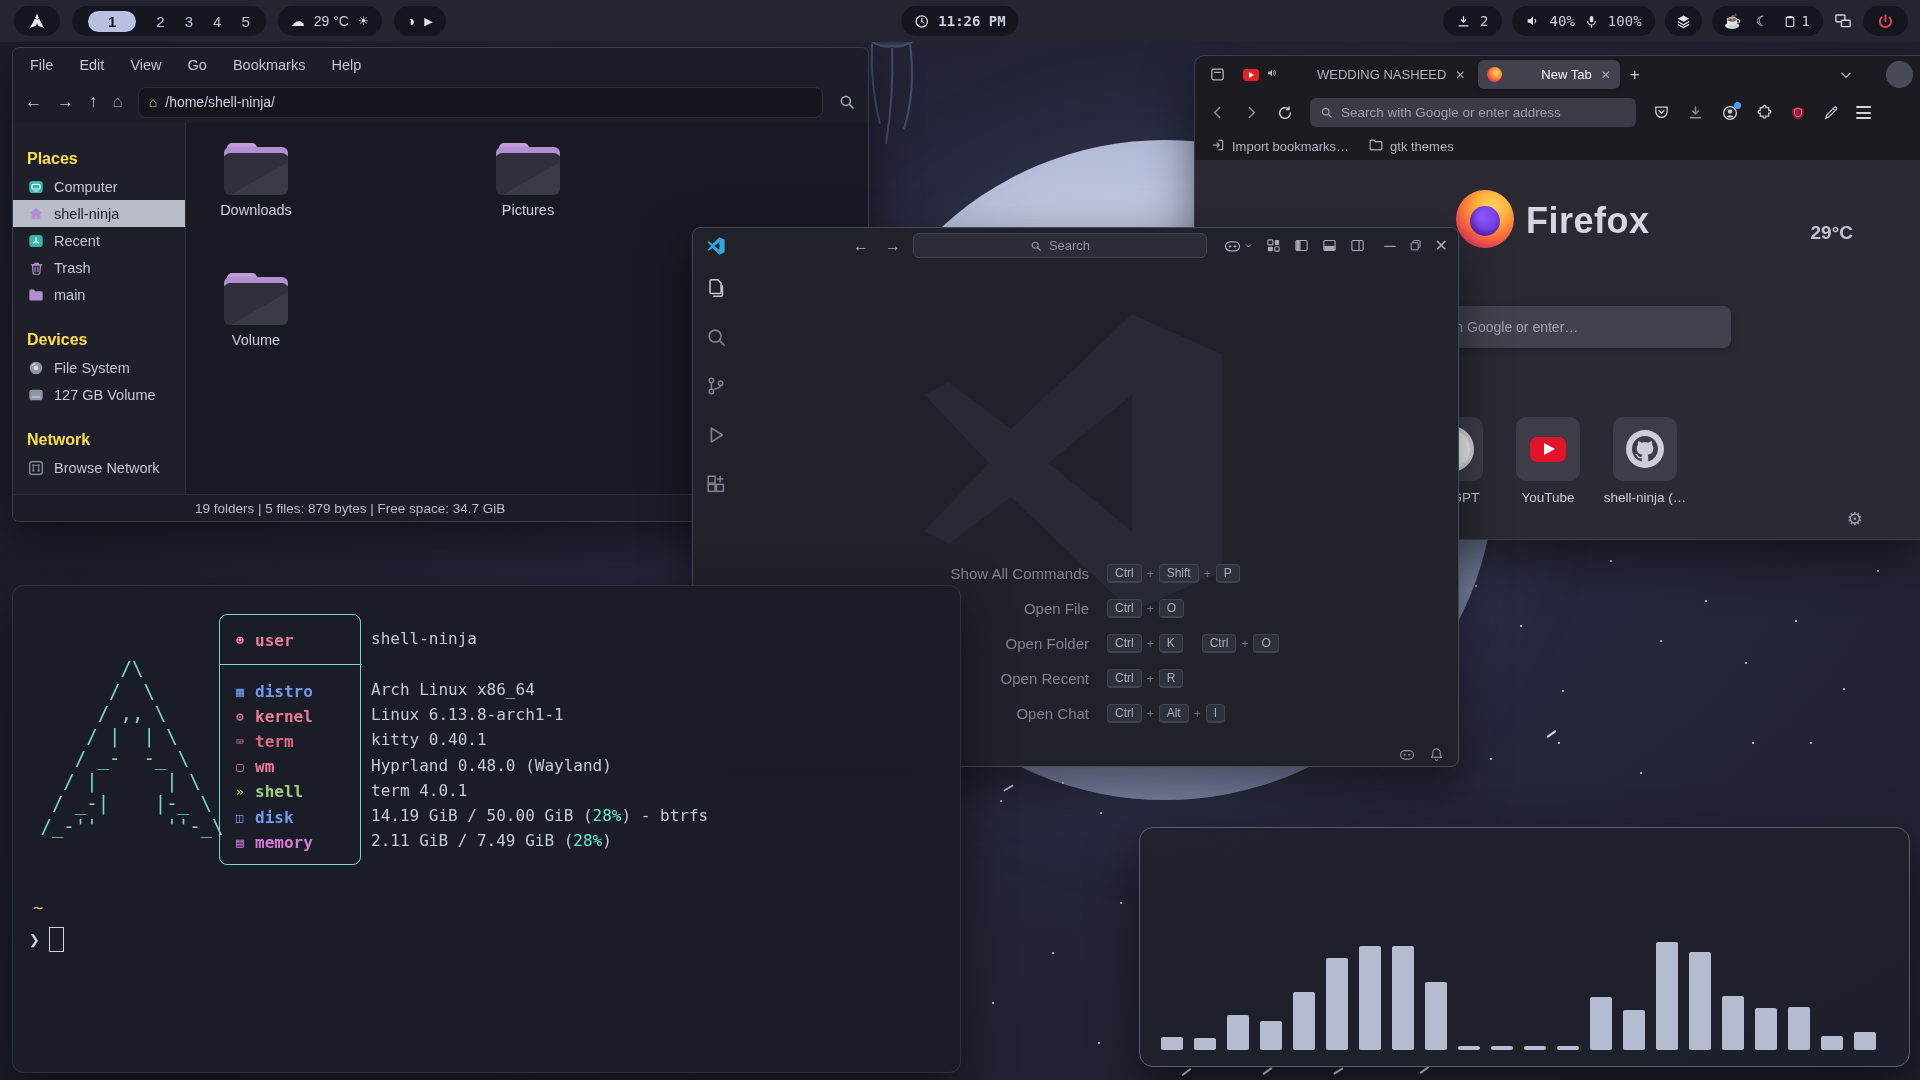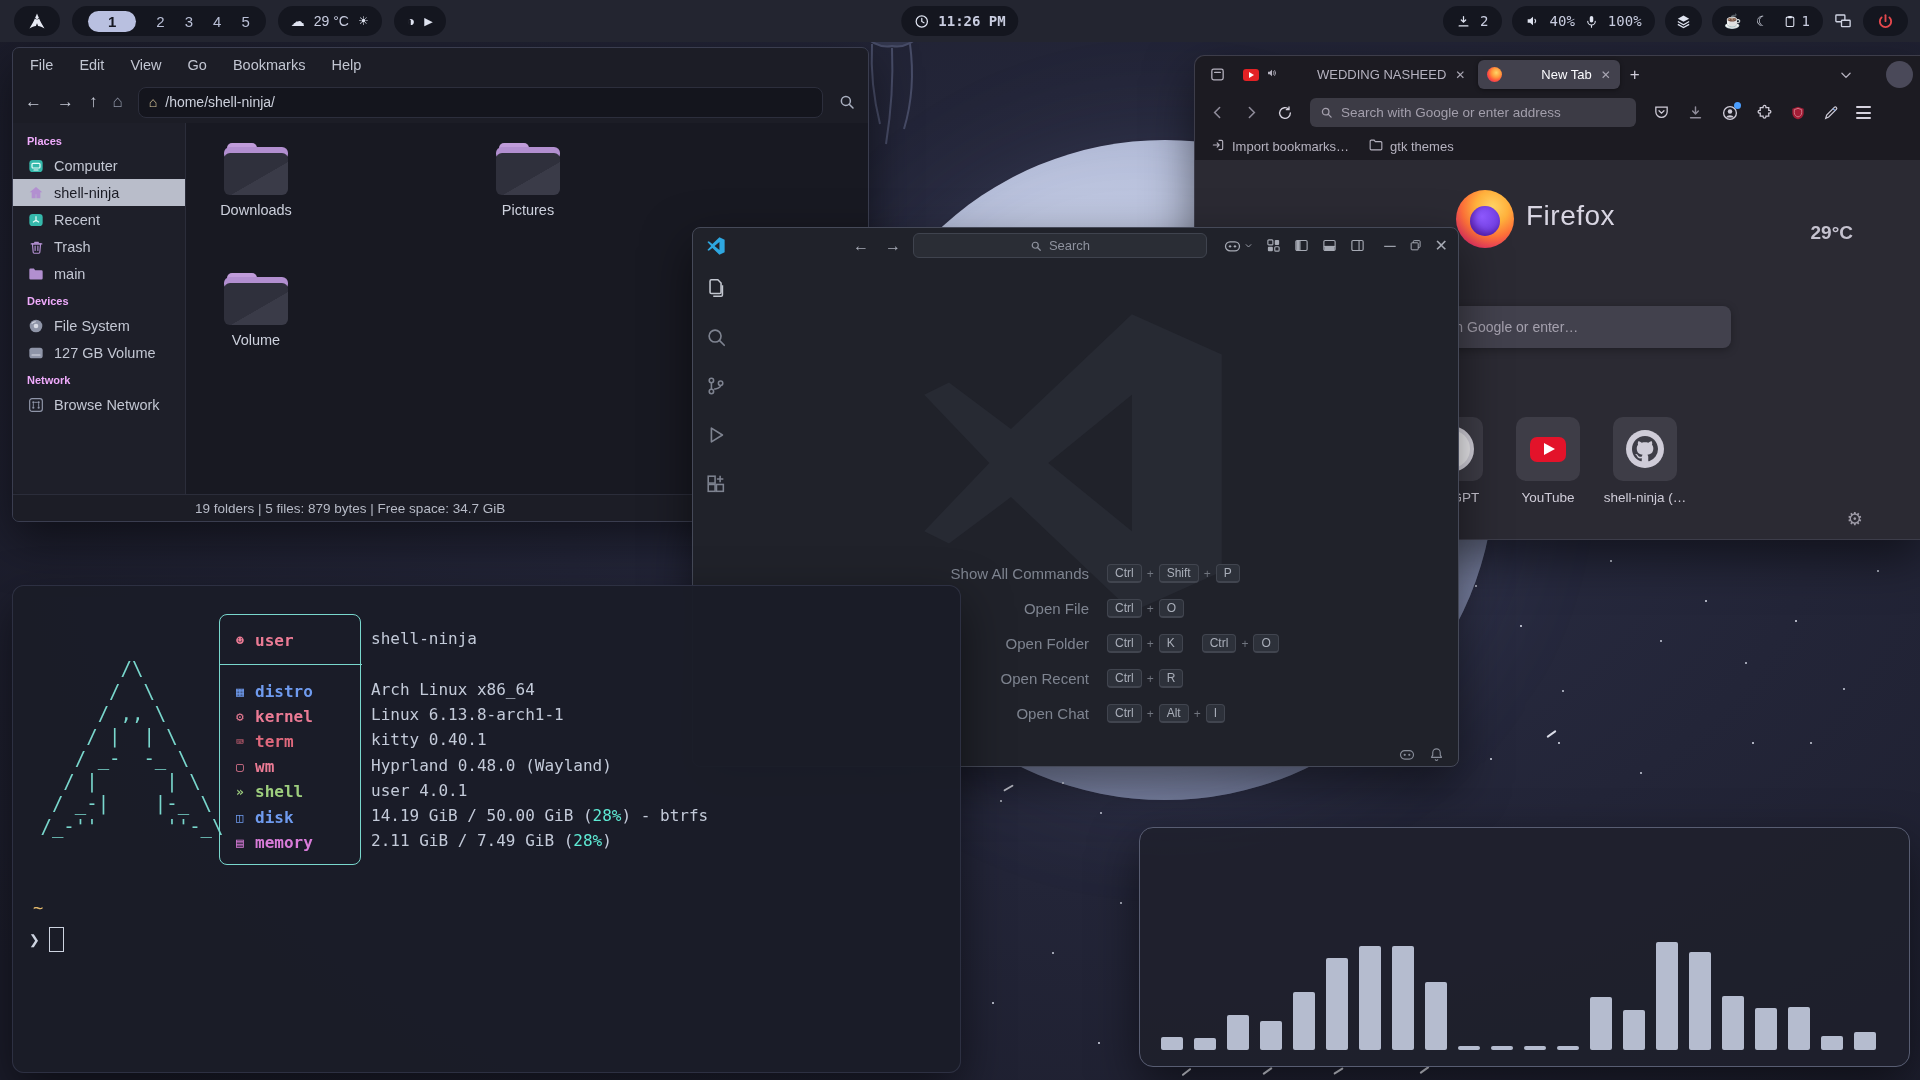--- a/index.html
+++ b/index.html
@@ -38,21 +38,21 @@
   .fm-menubar{height:33px;display:flex;align-items:center;gap:26px;padding-left:17px;color:#c2c6d2;font-size:14.5px;}
   .fm-toolbar{height:42px;display:flex;align-items:center;gap:15px;padding:0 12px;}
   .fm-nav{font-size:17px;color:#c6cad6;}
   .fm-nav.dim{color:#8f95a6;}
   .fm-pathbar{flex:1;height:29px;background:#14151d;border:1px solid #2c2e3c;border-radius:8px;
      display:flex;align-items:center;gap:8px;padding:0 10px;font-size:14px;color:#ccd0dc;}
   .fm-path-ico{color:#d9c79a;font-size:14px;}
   .fm-body{flex:1;display:flex;min-height:0;}
   .fm-sidebar{width:172px;border-right:1px solid #2b2d3a;padding-top:4px;background:#1e1f29;
      border-radius:0 0 0 7px;}
-  .fm-sec{font-size:11px;font-weight:bold;color:#f0abfc;padding:8px 14px 5px;}
+  .fm-sec{font-size:16px;font-weight:bold;color:#fde047;padding:8px 14px 5px;margin-top:15px;}
   .fm-item{height:27px;display:flex;align-items:center;gap:9px;padding-left:14px;font-size:14.5px;color:#c3c7d3;}
   .fm-item.sel{background:#b9bdca;color:#1b1c25;}
   .fm-ico{width:18px;height:18px;display:flex;align-items:center;justify-content:center;}
   .fm-files{flex:1;position:relative;background:#181922;}
   .ftile{position:absolute;width:120px;display:flex;flex-direction:column;align-items:center;}
   .ficon{width:64px;height:52px;position:relative;}
   .ficon .tab{position:absolute;top:0;left:3px;width:30px;height:12px;background:#c09cda;border-radius:5px 5px 0 0;}
   .ficon .top{position:absolute;top:4px;left:0;right:0;height:13px;background:#b28fd0;border-radius:6px;}
   .ficon .bod{position:absolute;top:10px;left:0;right:0;bottom:0;border-radius:6px;
      background:linear-gradient(150deg,#2f303c 58%,#3a3b48 58.5%);}
@@ -105,21 +105,21 @@
      gap:8px;padding:0 10px;color:#a39fac;font-size:13.5px;}
   .ff-bookmarks{height:28px;background:#1c1b22;display:flex;align-items:center;gap:20px;padding:0 16px;
      color:#b5b2bf;font-size:13px;}
   .bm{display:flex;align-items:center;gap:7px;}
   .ff-content{position:relative;height:379px;background:#2b2a33;border-radius:0 0 0 10px;}
   .ff-logo{position:absolute;left:261px;top:30px;width:58px;height:58px;border-radius:50%;
      background:radial-gradient(circle at 62% 30%, #ffd567 0%, #ffb13c 30%, #ff7139 55%, #e33062 80%, #b5007f 100%);}
   .ff-logo i{position:absolute;left:14px;top:16px;width:30px;height:30px;border-radius:50%;display:block;
      background:radial-gradient(circle at 40% 35%, #9059ff 0%, #7542e5 60%, #592acb 100%);
      box-shadow:inset 3px -3px 6px rgba(60,0,120,.5);}
-  .ff-brand{position:absolute;left:331px;top:40px;font-size:28px;font-weight:normal;color:#d8d5e2;letter-spacing:.5px;}
+  .ff-brand{position:absolute;left:331px;top:40px;font-size:36px;font-weight:bold;color:#d8d5e2;letter-spacing:.5px;}
   .ff-weather{position:absolute;right:68px;top:62px;font-size:19px;font-weight:bold;color:#c5c2cf;}
   .ff-searchfield{position:absolute;left:156px;top:146px;width:352px;height:42px;background:#42414d;
      border-radius:8px;display:flex;align-items:center;gap:10px;padding:0 14px;color:#a5a1ae;font-size:14px;
      box-shadow:0 2px 8px rgba(0,0,0,.3);}
   .tile{position:absolute;width:86px;display:flex;flex-direction:column;align-items:center;top:257px;}
   .tile .box{width:64px;height:64px;border-radius:10px;background:#3e3d47;display:flex;align-items:center;justify-content:center;}
   .tile .tl{margin-top:9px;font-size:13.5px;color:#cfccd8;max-width:96px;white-space:nowrap;overflow:hidden;text-overflow:ellipsis;}
   .gh-circle{width:38px;height:38px;border-radius:50%;background:#cfccd8;display:flex;align-items:center;justify-content:center;}
   .cg-circle{width:38px;height:38px;border-radius:50%;background:#f2f1f5;border:4px solid #d8d6e0;}
   .yt-big{width:36px;height:25px;background:#e3132a;border-radius:7px;position:relative;}
@@ -743,21 +743,21 @@
         <div class="t-val mono" style="top: 144.4px;">kitty 0.40.1</div>
         <div class="t-lab mono c-pink" style="top: 169.6px;">
           <span class="ic">▢</span>
           <span>wm</span>
         </div>
         <div class="t-val mono" style="top: 169.6px;">Hyprland 0.48.0 (Wayland)</div>
         <div class="t-lab mono c-green" style="top: 194.8px;">
           <span class="ic">»</span>
           <span>shell</span>
         </div>
-        <div class="t-val mono" style="top: 194.8px;">user 4.0.1</div>
+        <div class="t-val mono" style="top: 194.8px;">term 4.0.1</div>
         <div class="t-lab mono c-blue" style="top: 220px;">
           <span class="ic">◫</span>
           <span>disk</span>
         </div>
         <div class="t-val mono" style="top: 220px;">14.19 GiB / 50.00 GiB (<span class="pct">28%</span>) - btrfs</div>
         <div class="t-lab mono c-magenta" style="top: 245.2px;">
           <span class="ic">▤</span>
           <span>memory</span>
         </div>
         <div class="t-val mono" style="top: 245.2px;">2.11 GiB / 7.49 GiB (<span class="pct">28%</span>)</div>

